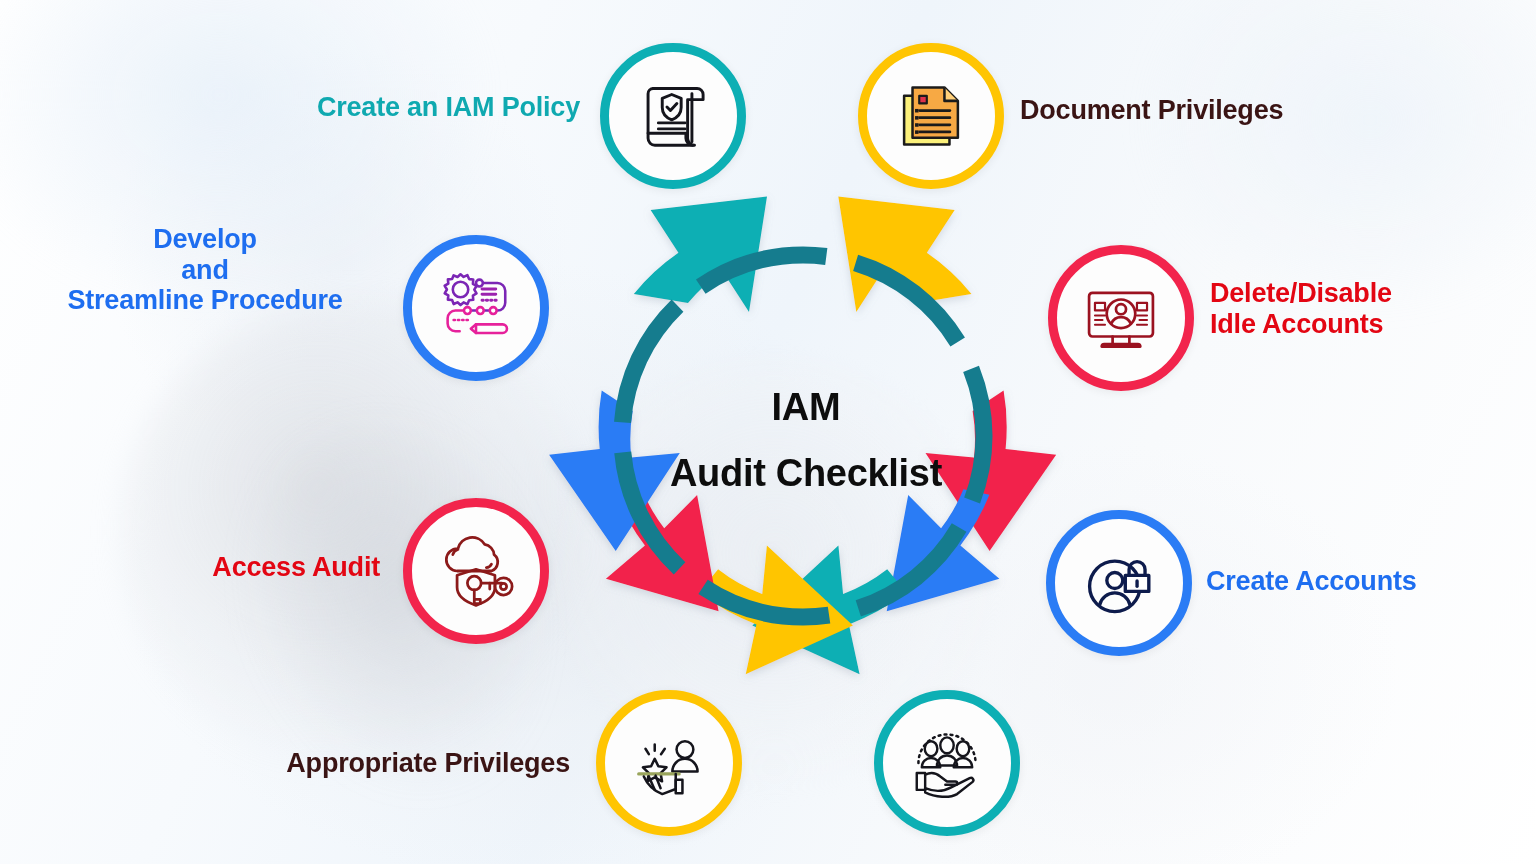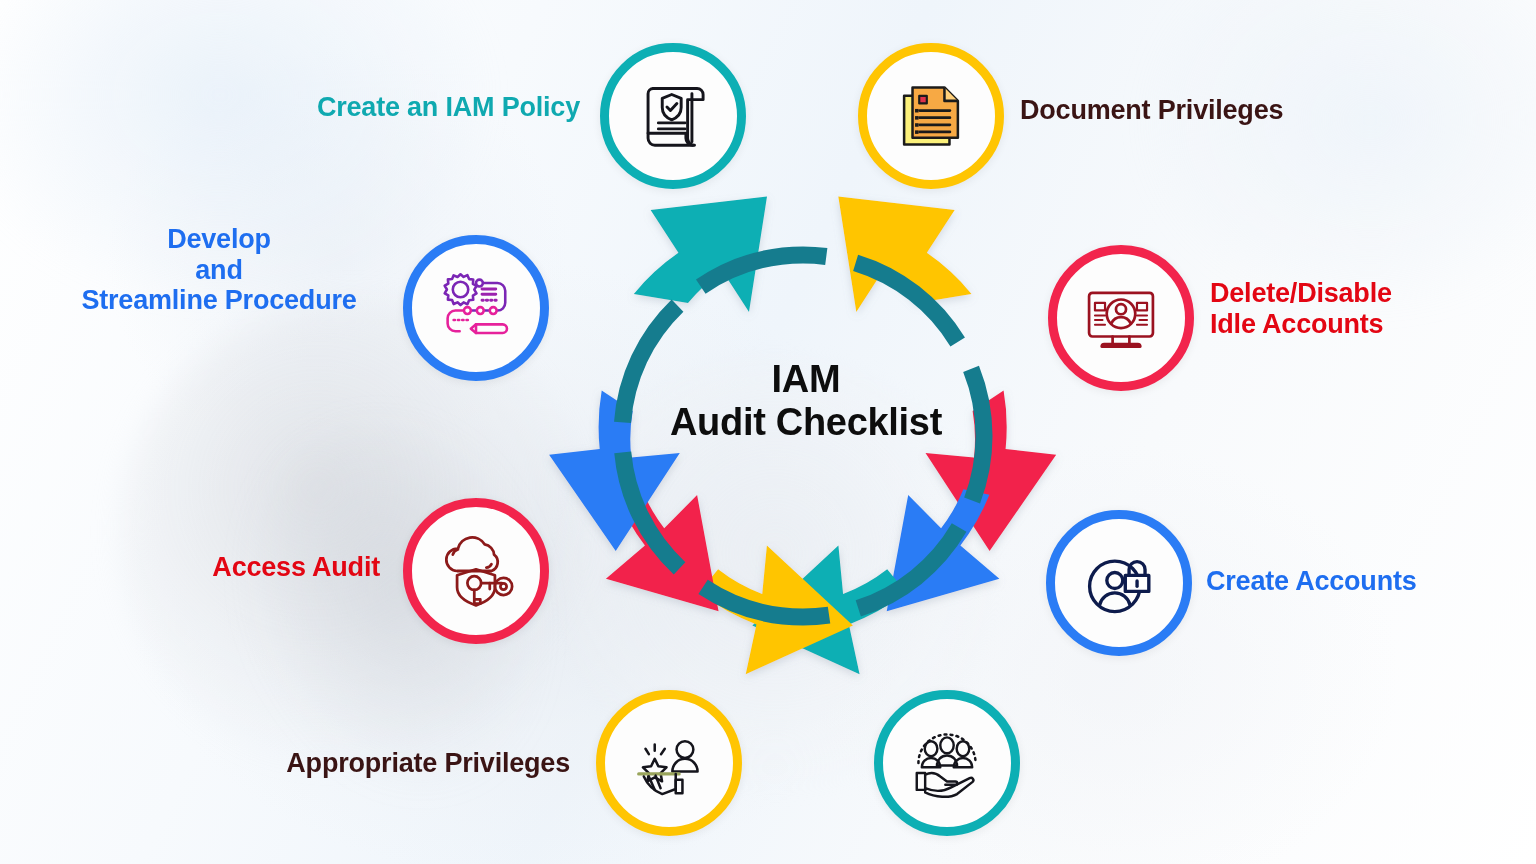--- a/index.html
+++ b/index.html
@@ -57,31 +57,31 @@
     background: radial-gradient(ellipse at 50% 50%, rgba(228,238,248,0.45) 0%, rgba(255,255,255,0) 70%);
     filter: blur(12px);
   }
 
   svg.ring { position: absolute; left: 0; top: 0; }
 
   
   .center-title {
     position: absolute;
     left: 636px;
-    top: 358px;
+    top: 386px;
     width: 340px;
     text-align: center;
     color: #0d0d0d;
     font-weight: 700;
     letter-spacing: -0.3px;
     line-height: 1.14;
     pointer-events: none;
   }
   .center-title .l1 { font-size: 38px; display: block; }
-  .center-title .l2 { font-size: 38px; display: block; }
+  .center-title .l2 { font-size: 38px; display: block; margin-top: 23px; }
 
   
   .node {
     position: absolute;
     width: 146px;
     height: 146px;
     border-radius: 50%;
     background: #fdfdfd;
     box-sizing: border-box;
     display: flex;
@@ -356,17 +356,17 @@
           <circle cx="70" cy="53" r="4" fill="#ffffff"></circle>
           <path d="M24 64 h1.5 M29 64 h1.5 M34 64 h1.5 M39 64 h1.5"></path>
         </g>
         <g stroke="#E6219B" stroke-width="3">
           <path d="M44 74 l6 -5 h31 a5 5 0 0 1 0 10 H50 Z"></path>
           <path d="M50 69 v10"></path>
         </g>
       </svg>
     </span>
   </div>
-  <div class="label center-al" style="left:29px; top:224px; width:380px; color:#1E6EF0;">Develop
+  <div class="label center-al" style="left:15px; top:224px; width:380px; color:#1E6EF0;">Develop
 and
 Streamline Procedure</div>
 
 </div>
 
 </body></html>

